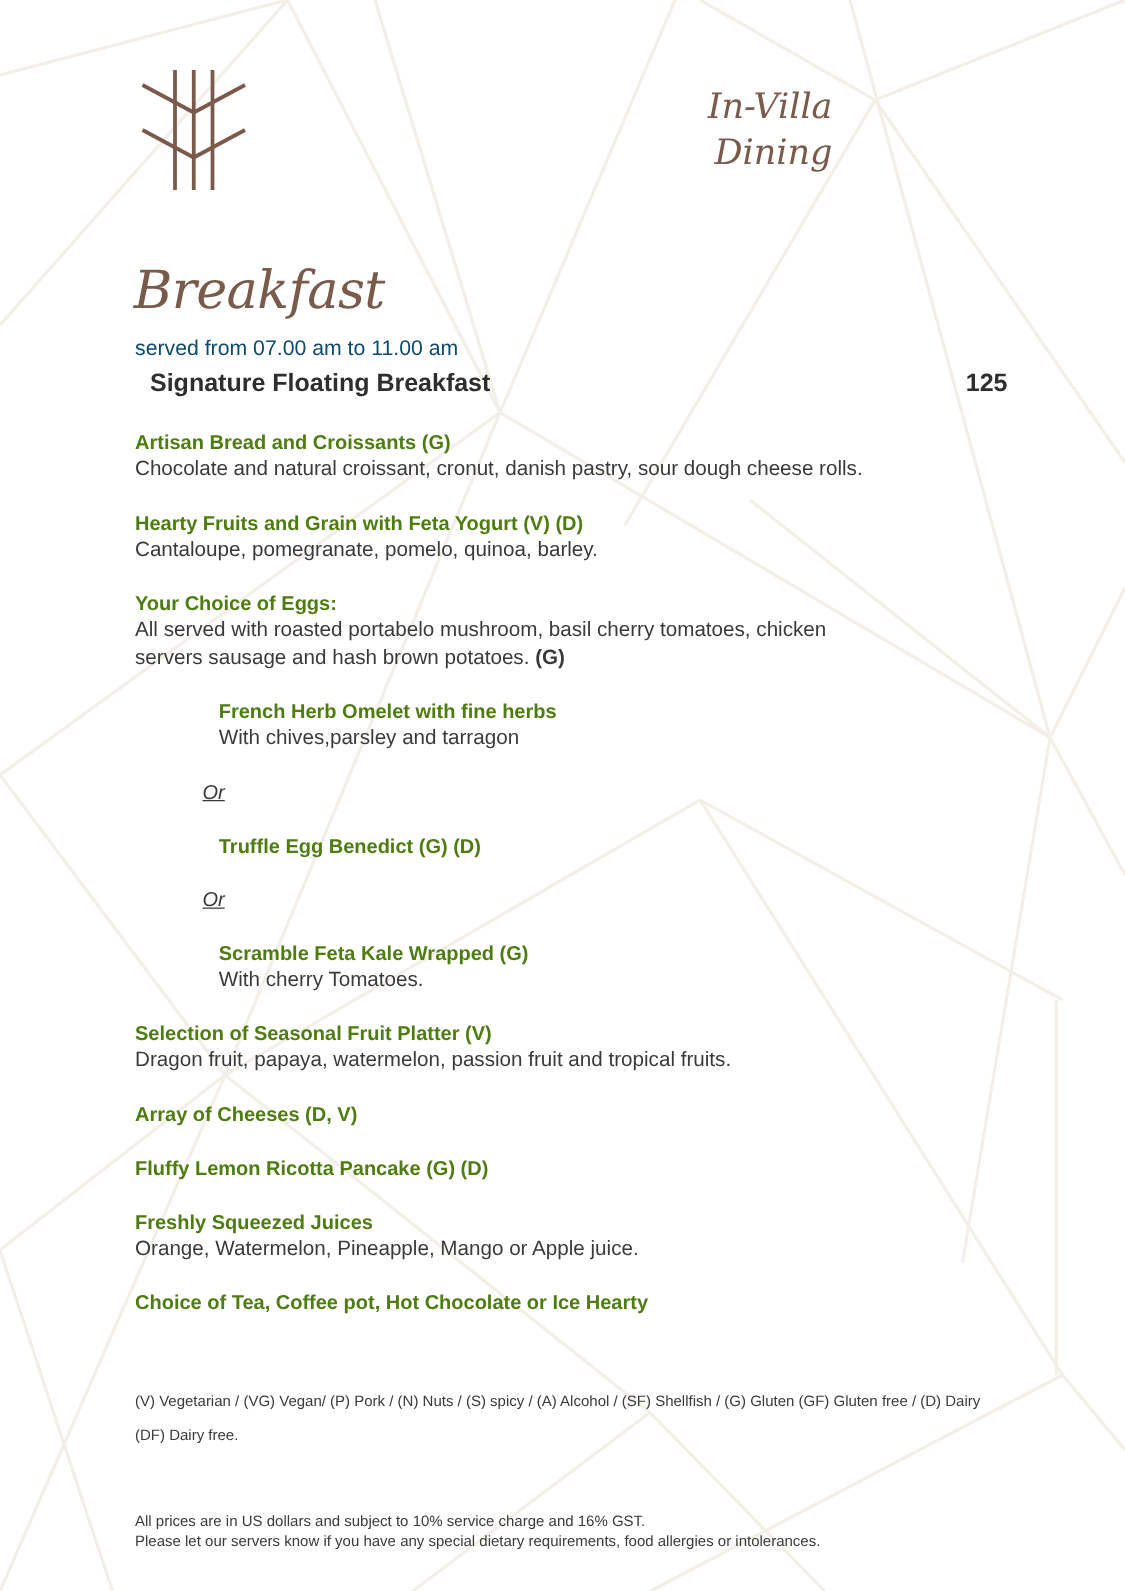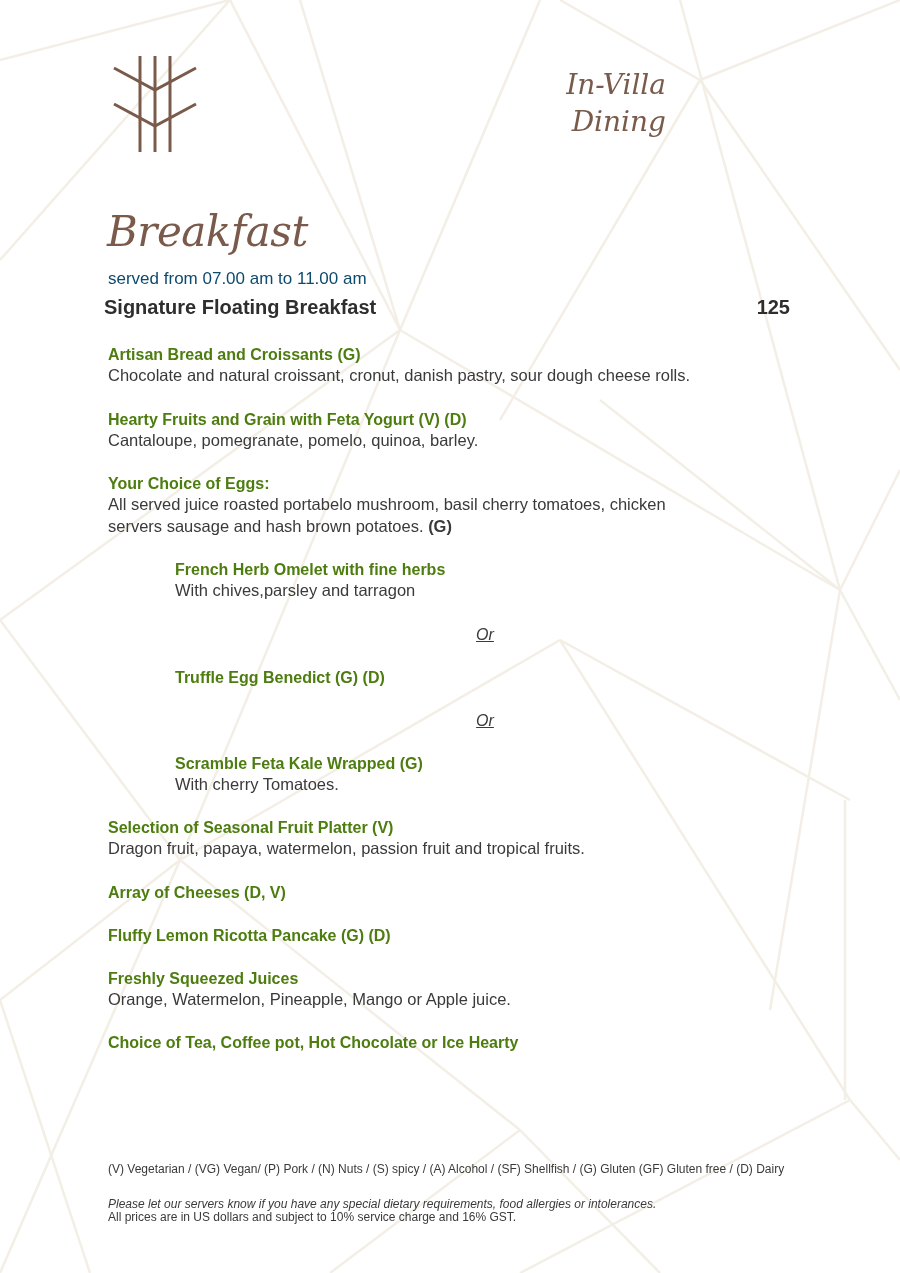--- a/index.html
+++ b/index.html
@@ -20,31 +20,31 @@
     .section-title {
       position: absolute; left: 107px; top: 204px;
       font-family: "DejaVu Serif", "Liberation Serif", serif; font-style: italic;
       color: #7a5a4a; font-size: 42px; line-height: 56px; letter-spacing: -0.5px;
     }
     .served {
       position: absolute; left: 108px; top: 269px;
       font-size: 17px; color: #0c4a6e;
     }
     .sig-row {
-      position: absolute; left: 104px; top: 296px; width: 686px;
+      position: absolute; left: 120px; top: 296px; width: 686px;
       display: flex; justify-content: space-between; align-items: baseline;
       font-weight: bold; font-size: 20px; color: #2e2e2e;
     }
     .items { position: absolute; left: 108px; top: 344px; width: 700px; }
     .item { margin: 0 0 22px 0; }
     .item-title { font-weight: bold; font-size: 16px; line-height: 21px; color: #4d7c0f; }
     .item-desc { font-size: 16.5px; line-height: 21.5px; color: #3a3a3a; }
     .sub { margin-left: 67px; }
-    .or { font-style: italic; text-decoration: underline; font-size: 16px; line-height: 21px; margin: 0 0 22px 54px; color: #3a3a3a; text-align: center; }
-    .legend { position: absolute; left: 108px; top: 1108px; width: 690px; font-size: 12px; line-height: 27px; color: #3a3a3a; margin-top: 48px; }
+    .or { font-style: italic; text-decoration: underline; font-size: 16px; line-height: 21px; margin: 0 0 22px 54px; color: #3a3a3a; }
+    .legend { position: absolute; left: 108px; top: 1108px; width: 690px; font-size: 12px; line-height: 27px; color: #3a3a3a; }
     .note { position: absolute; left: 108px; font-size: 12px; color: #3a3a3a; }
   </style>
 </head>
 <body>
 
 <svg class="bg" viewBox="0 0 900 1273" xmlns="http://www.w3.org/2000/svg">
   <g stroke="#f3efe6" stroke-width="2.5" fill="none">
     <line x1="0" y1="60" x2="230" y2="0"></line>
     <line x1="230" y1="0" x2="0" y2="260"></line>
     <line x1="230" y1="0" x2="400" y2="330"></line>
@@ -107,21 +107,21 @@
     <div class="item">
       <div class="item-title">Artisan Bread and Croissants (G)</div>
       <div class="item-desc">Chocolate and natural croissant, cronut, danish pastry, sour dough cheese rolls.</div>
     </div>
     <div class="item">
       <div class="item-title">Hearty Fruits and Grain with Feta Yogurt (V) (D)</div>
       <div class="item-desc">Cantaloupe, pomegranate, pomelo, quinoa, barley.</div>
     </div>
     <div class="item">
       <div class="item-title">Your Choice of Eggs:</div>
-      <div class="item-desc">All served juice roasted portabelo mushroom, basil cherry tomatoes, chicken</div>
+      <div class="item-desc">All served with roasted portabelo mushroom, basil cherry tomatoes, chicken</div>
       <div class="item-desc"><span>servers sausage and hash brown potatoes. </span><b>(G)</b></div>
     </div>
 
     <div class="item sub">
       <div class="item-title">French Herb Omelet with fine herbs</div>
       <div class="item-desc">With chives,parsley and tarragon</div>
     </div>
     <div class="or">Or</div>
     <div class="item sub">
       <div class="item-title">Truffle Egg Benedict (G) (D)</div>
@@ -146,16 +146,17 @@
       <div class="item-title">Freshly Squeezed Juices</div>
       <div class="item-desc">Orange, Watermelon, Pineapple, Mango or Apple juice.</div>
     </div>
     <div class="item">
       <div class="item-title">Choice of Tea, Coffee pot, Hot Chocolate or Ice Hearty</div>
     </div>
   </div>
 
   <div class="legend">
     <div>(V) Vegetarian / (VG) Vegan/ (P) Pork / (N) Nuts / (S) spicy / (A) Alcohol / (SF) Shellfish / (G) Gluten  (GF) Gluten free / (D) Dairy</div>
+    <div>(DF) Dairy free.</div>
   </div>
-  <div class="note" style="top:1197px;font-style:italic;">Please let our servers know if you have any special dietary requirements, food allergies or intolerances.</div>
+  <div class="note" style="top:1226px;">Please let our servers know if you have any special dietary requirements, food allergies or intolerances.</div>
   <div class="note" style="top:1210px;">All prices are in US dollars and subject to 10% service charge and 16% GST.</div>
 </div>
 
 </body></html>

